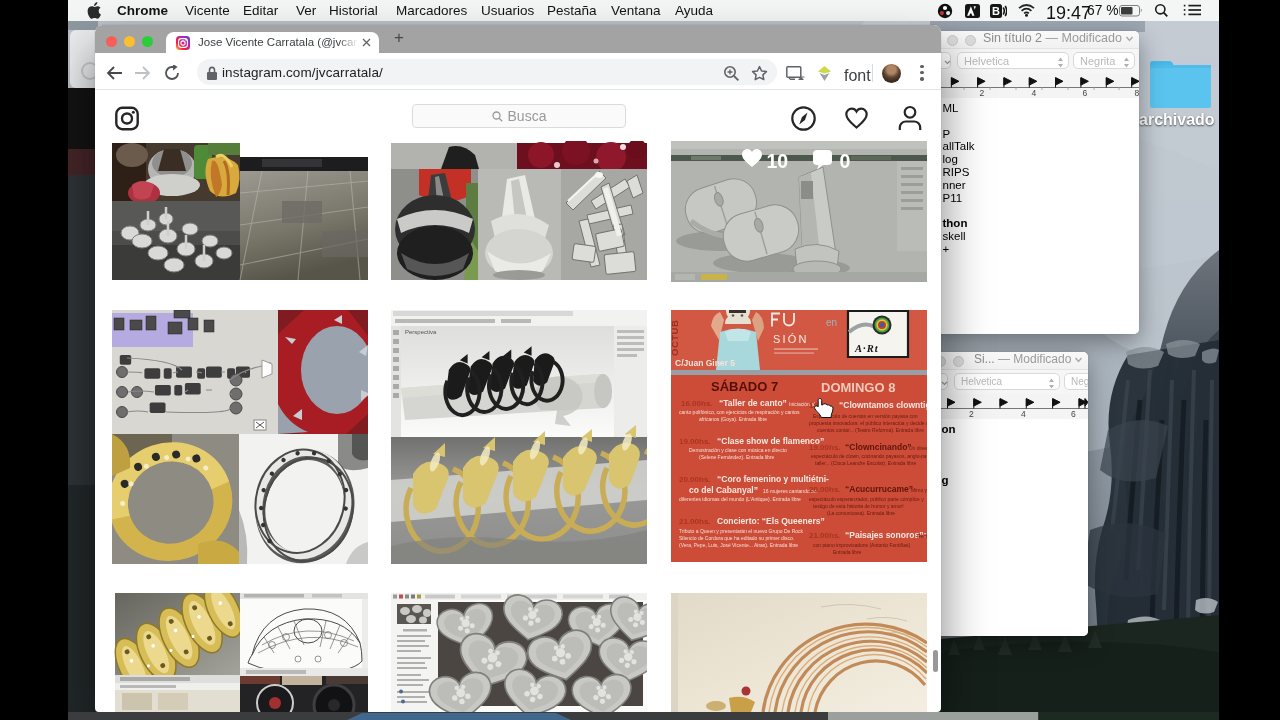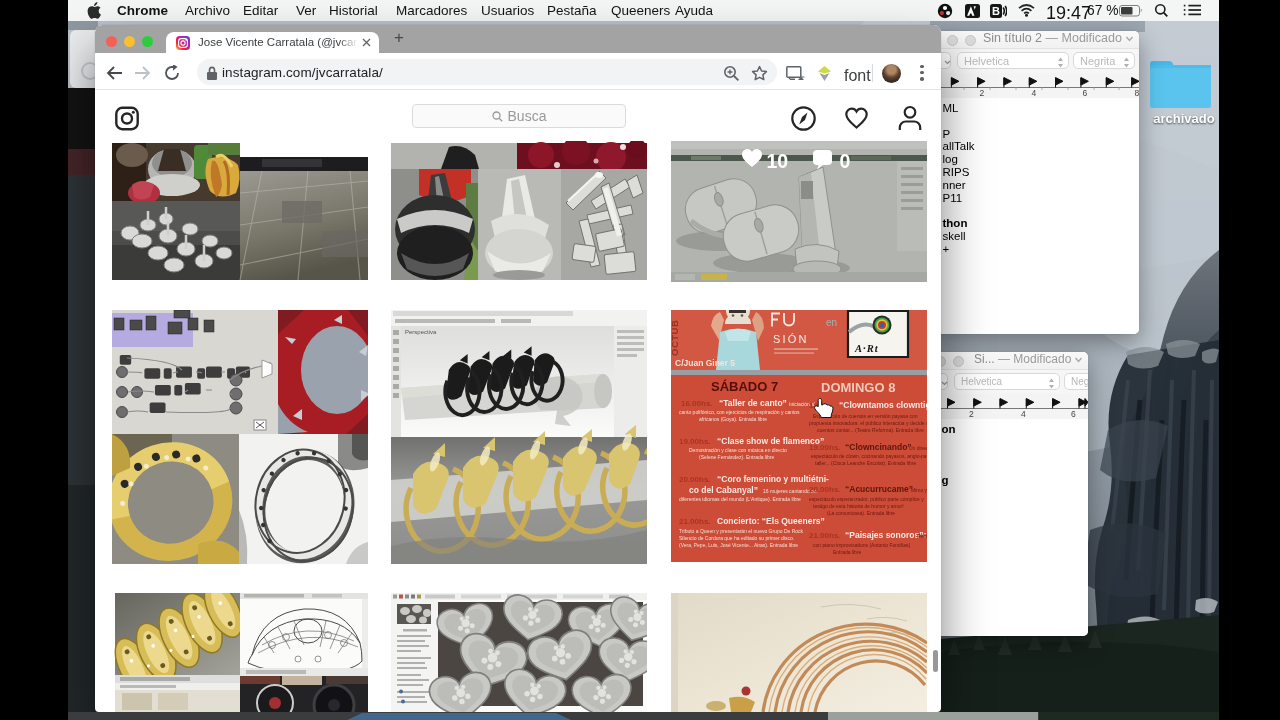--- a/index.html
+++ b/index.html
@@ -152,22 +152,22 @@
       <circle cx="22" cy="71" r="8" fill="none" stroke="#c7cacd" stroke-width="2"></circle>
     </svg>
   </div>
 
   <div class="abs" id="folder" style="left:1149px; top:58px; width:70px; height:72px;">
     <svg width="70" height="70" viewBox="0 0 70 70">
       <path d="M1,6 q0,-3 3,-3 h16 q3,0 4,3 l1,3 h-24 Z" fill="#47b8e8"></path>
       <rect x="1" y="7" width="61" height="43" rx="2.5" fill="#5ac4ee"></rect>
       <rect x="1" y="7" width="61" height="3" fill="#4fbbe9"></rect>
     </svg>
-    <div style="position:absolute; left:-10px; top:53px; width:90px; text-align:center;
-      color:#fff; font-size:13px; font-weight:bold; text-shadow:0 1px 2px rgba(0,0,0,.65);">archivado</div>
+    <div style="position:absolute; left:-10px; top:53px; width:90px; text-align:left;
+      color:#fff; font-size:16px; font-weight:bold; text-shadow:0 1px 2px rgba(0,0,0,.65);">archivado</div>
   </div>
 
   <div class="tewin" style="left:925px; top:31px; width:214px; height:303px;">
     <div class="tebar" style="text-align:left; padding-left:58px;"><span style="color:#8c8c8c;">Sin título 2</span> — Modificado<svg style="display:inline-block;vertical-align:middle;margin-left:3px;" width="9" height="6" viewBox="0 0 9 6">
           <path d="M1.5,1 L4.5,4.5 L7.5,1" stroke="#a9a9a9" stroke-width="1.4" fill="none"></path>
         </svg></div>
     <div class="tedot" style="left:22px;"></div>
     <div class="tedot" style="left:40px;"></div>
     <div class="tetool">
       <div class="tepill" style="left:12px; width:14px;"><svg style="display:inline-block;" width="7" height="5" viewBox="0 0 7 5">
@@ -313,28 +313,28 @@
 g</div>
   </div>
 
   <div id="menubar" class="abs">
     <div class="mi" style="left:19px; top:2px;">
       <svg width="14" height="17" viewBox="0 0 14 17">
           <path fill="#2b2b2b" d="M9.5,2.6 c.6,-.8 1.1,-1.9 .9,-2.6 -.9,.1 -1.9,.7 -2.5,1.5 -.5,.7 -1,1.8 -.8,2.6 1,0 1.8,-.7 2.4,-1.5 Z M11.7,8.9 c0,-2.1 1.7,-3 1.8,-3.1 -1,-1.4 -2.5,-1.6 -3,-1.6 -1.3,-.1 -2.5,.8 -3.1,.8 -.6,0 -1.6,-.8 -2.7,-.7 -1.4,0 -2.7,.8 -3.4,2 -1.4,2.5 -.4,6.3 1,8.4 .7,1 1.5,2.1 2.6,2.1 1,0 1.4,-.7 2.7,-.7 1.3,0 1.6,.7 2.7,.7 1.1,0 1.8,-1 2.5,-2 .8,-1.2 1.1,-2.3 1.1,-2.4 0,0 -2.2,-.9 -2.2,-3.5 Z"></path>
         </svg>
     </div>
     <span class="mi" style="left:49px; font-weight:bold;">Chrome</span>
-    <span class="mi" style="left:117px;">Archivo</span>
+    <span class="mi" style="left:117px;">Vicente</span>
     <span class="mi" style="left:175px;">Editar</span>
     <span class="mi" style="left:228px;">Ver</span>
     <span class="mi" style="left:261px;">Historial</span>
     <span class="mi" style="left:328px;">Marcadores</span>
     <span class="mi" style="left:413px;">Usuarios</span>
     <span class="mi" style="left:479px;">Pestaña</span>
-    <span class="mi" style="left:543px;">Queeners</span>
+    <span class="mi" style="left:543px;">Ventana</span>
     <span class="mi" style="left:607px;">Ayuda</span>
 
     <div class="mi" style="left:869px; top:3px;">
       <svg width="16" height="16" viewBox="0 0 16 16">
         <circle cx="8" cy="8" r="7.2" fill="#111"></circle>
         <circle cx="8" cy="5" r="2.1" fill="#fff"></circle>
         <circle cx="4.9" cy="10.1" r="2.1" fill="#c03333"></circle>
         <circle cx="11.1" cy="10.1" r="2.1" fill="#e8e8e8"></circle>
       </svg>
     </div>

